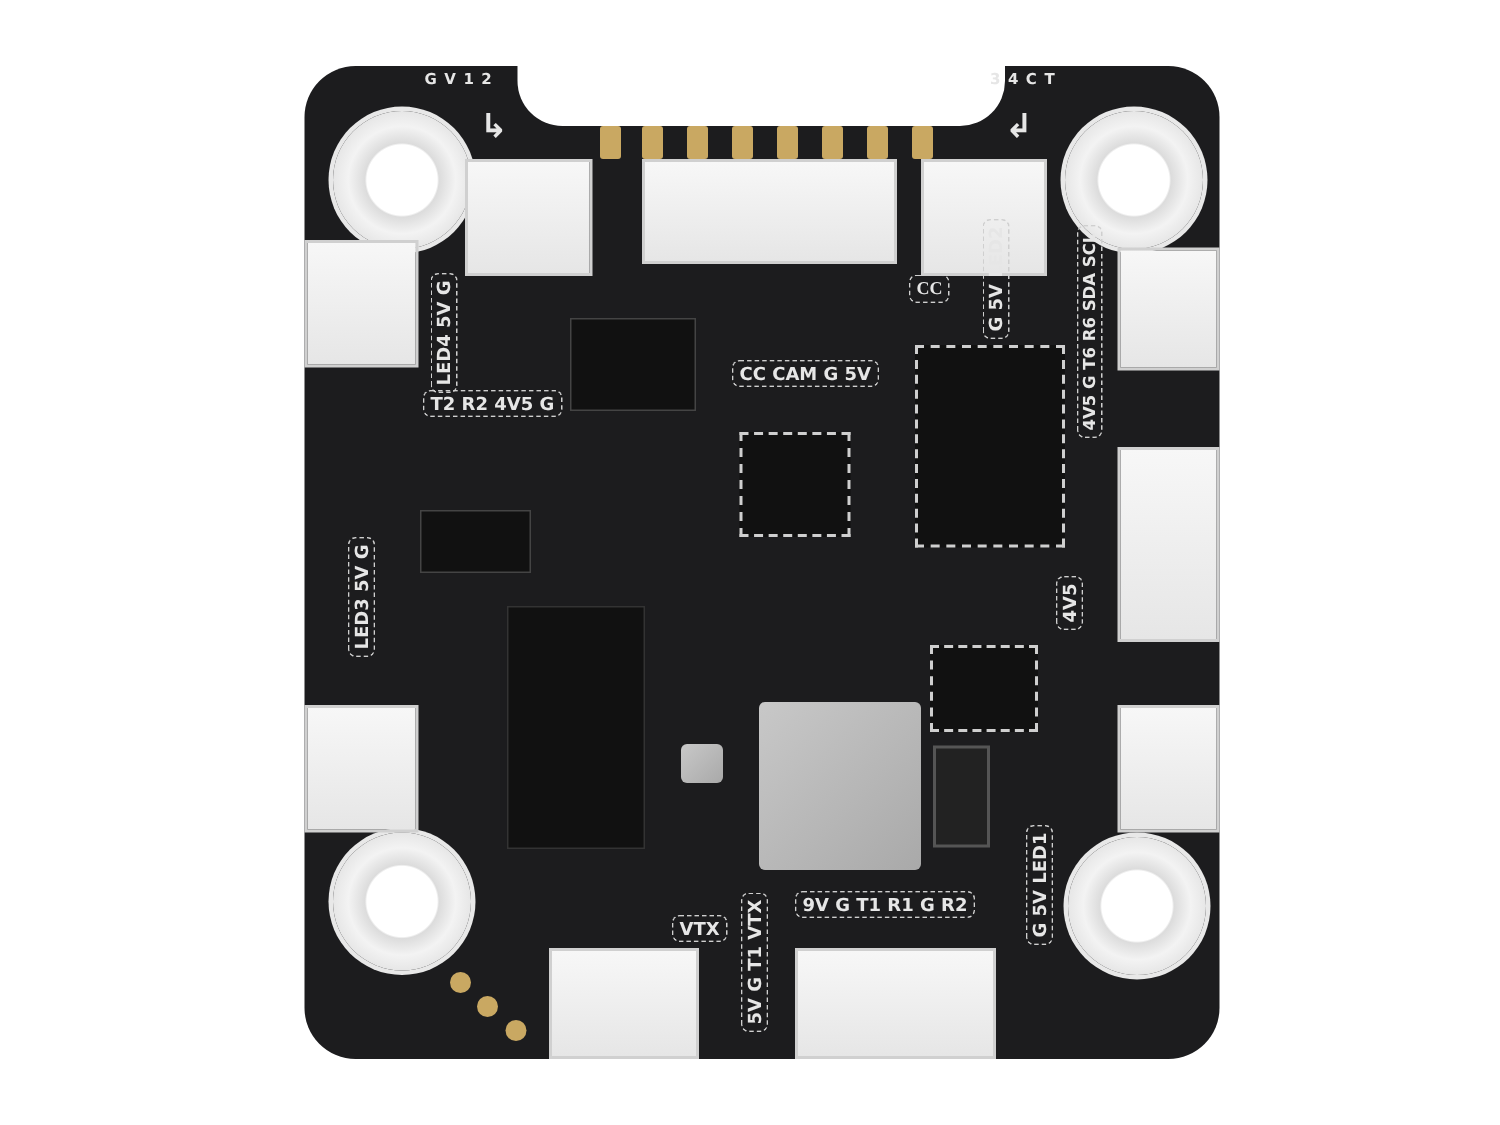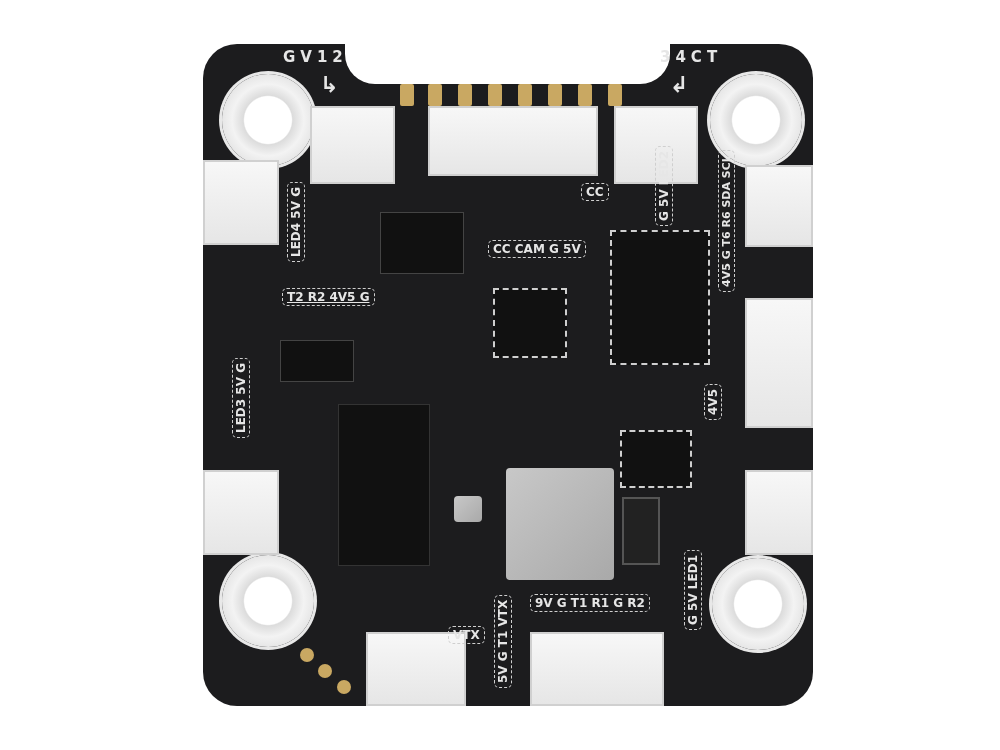--- a/index.html
+++ b/index.html
@@ -8,21 +8,21 @@
   .notch{position:absolute;background:#fff;}
   .notch-top{left:345px;top:44px;width:325px;height:40px;border-radius:0 0 30px 30px;}
   .hole-ring{position:absolute;width:92px;height:92px;border-radius:50%;background:radial-gradient(circle,#ffffff 36%,#dcdcdc 38%,#f3f3f3 55%,#cfcfcf 100%);box-shadow:0 0 0 3px #e8e8e8;}
   .conn{position:absolute;background:linear-gradient(#f7f7f7,#e6e6e6);border:2px solid #d0d0d0;box-sizing:border-box;}
   .pad{position:absolute;width:14px;height:22px;background:#c9a862;border-radius:2px;}
   .gold-dot{position:absolute;width:14px;height:14px;border-radius:50%;background:#c9a862;}
   .chip{position:absolute;background:#111;}
   .chip.dash{border:2px dashed #cfcfcf;box-sizing:border-box;}
   .silk{position:absolute;color:#e6e6e6;font-size:12px;font-weight:bold;white-space:nowrap;border:1.5px dashed #cfcfcf;border-radius:5px;padding:1px 4px;}
   .silk.v{transform:rotate(-90deg);transform-origin:left top;}
-  .plain{position:absolute;color:#e6e6e6;font-size:15px;font-weight:bold;letter-spacing:5px;}
+  .plain{position:absolute;color:#e6e6e6;font-size:10px;font-weight:bold;letter-spacing:5px;}
   .inductor{position:absolute;background:linear-gradient(135deg,#c8c8c8,#a9a9a9);border-radius:4px;}
 </style>
 </head>
 <body>
 
 <div class="board"></div>
 <div class="notch notch-top"></div>
 
 <div class="hole-ring" style="left:222px;top:74px;"></div>
 <div class="hole-ring" style="left:710px;top:74px;"></div>
@@ -61,24 +61,24 @@
 <div class="chip" style="left:380px;top:212px;width:82px;height:60px;border:1px solid #444;"></div>
 <div class="inductor" style="left:506px;top:468px;width:108px;height:112px;"></div>
 <div class="inductor" style="left:454px;top:496px;width:28px;height:26px;"></div>
 <div class="chip" style="left:622px;top:497px;width:34px;height:64px;border:2px solid #555;background:#222;"></div>
 
 <div class="plain" style="left:283px;top:48px;">GV12</div>
 <div class="plain" style="left:320px;top:72px;font-size:22px;">↳</div>
 <div class="plain" style="left:660px;top:48px;">34CT</div>
 <div class="plain" style="left:670px;top:72px;font-size:22px;">↲</div>
 
-<div class="silk" style="left:282px;top:288px;text-decoration:underline;">T2 R2 4V5 G</div>
+<div class="silk" style="left:282px;top:260px;">T2 R2 4V5 G</div>
 <div class="silk v" style="left:287px;top:262px;">LED4 5V G</div>
-<div class="silk" style="left:581px;top:183px;">CC</div>
+<div class="silk" style="left:606px;top:183px;font-family:Liberation Serif, serif;">CC</div>
 <div class="silk" style="left:488px;top:240px;">CC CAM G 5V</div>
 <div class="silk v" style="left:655px;top:226px;">G 5V LED2</div>
 <div class="silk v" style="left:718px;top:292px;font-size:11px;">4V5 G T6 R6 SDA SCL</div>
 <div class="silk v" style="left:704px;top:420px;">4V5</div>
 <div class="silk v" style="left:232px;top:438px;">LED3 5V G</div>
-<div class="silk" style="left:448px;top:626px;text-align:center;">VTX</div>
+<div class="silk" style="left:448px;top:610px;text-align:center;">VTX</div>
 <div class="silk v" style="left:494px;top:688px;">5V G T1 VTX</div>
 <div class="silk" style="left:530px;top:594px;">9V G T1 R1 G R2</div>
 <div class="silk v" style="left:684px;top:630px;">G 5V LED1</div>
 
 </body></html>

